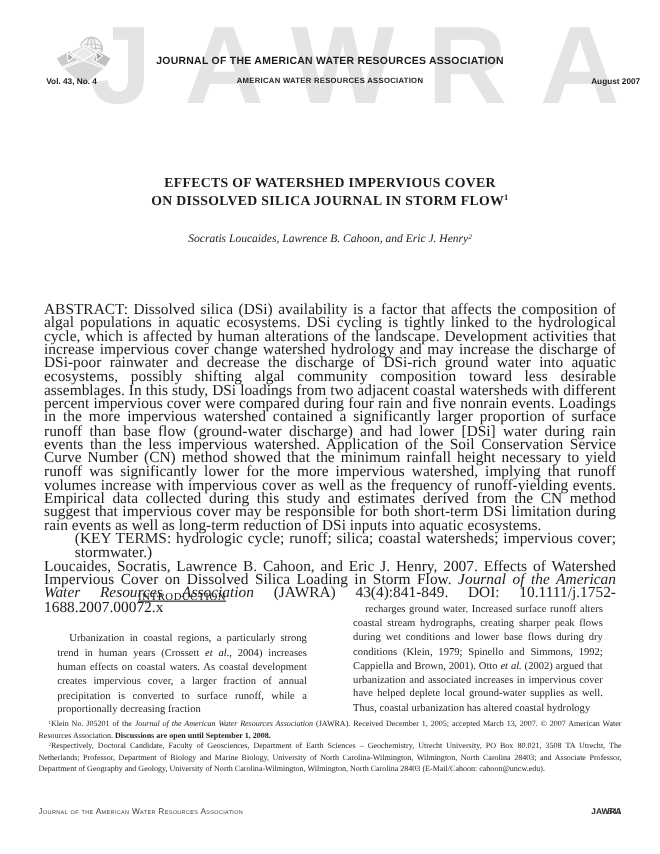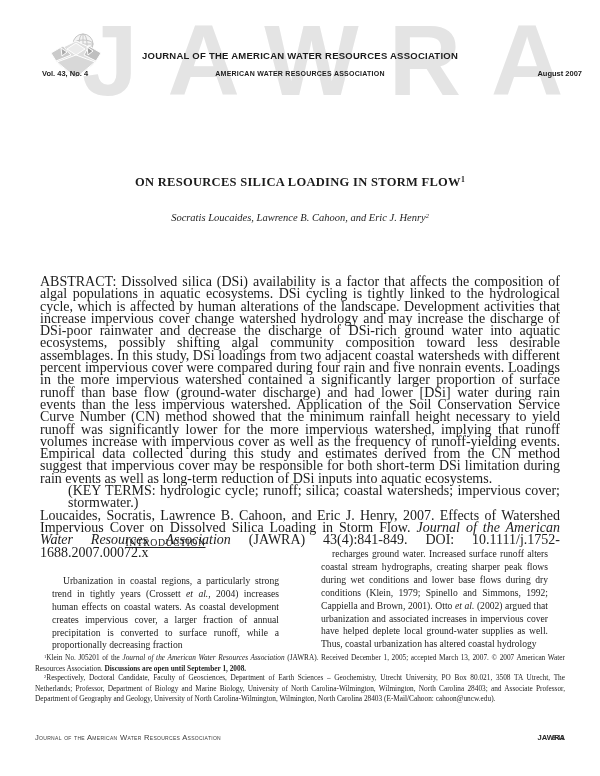--- a/index.html
+++ b/index.html
@@ -114,38 +114,38 @@
     </g>
   </svg>
 </div>
 
 <div class="header-journal-title">JOURNAL OF THE AMERICAN WATER RESOURCES ASSOCIATION</div>
 <div class="header-vol">Vol. 43, No. 4</div>
 <div class="header-assoc">AMERICAN WATER RESOURCES ASSOCIATION</div>
 <div class="header-date">August 2007</div>
 
 <div class="article-title">
-  <br>
-  <span>ON RESOURCES SILICA LOADING IN STORM FLOW</span><sup class="fnref">1</sup>
+  <span>EFFECTS OF WATERSHED IMPERVIOUS COVER</span><br>
+  <span>ON DISSOLVED SILICA JOURNAL IN STORM FLOW</span><sup class="fnref">1</sup>
 </div>
 
 <div class="authors-line">
   <span>Socratis Loucaides, Lawrence B. Cahoon, and Eric J. Henry</span><sup class="fnref">2</sup>
 </div>
 
 <div class="abstract-block">
   <p><span>ABSTRACT:</span><span> Dissolved silica (DSi) availability is a factor that affects the composition of algal populations in aquatic ecosystems. DSi cycling is tightly linked to the hydrological cycle, which is affected by human alterations of the landscape. Development activities that increase impervious cover change watershed hydrology and may increase the discharge of DSi-poor rainwater and decrease the discharge of DSi-rich ground water into aquatic ecosystems, possibly shifting algal community composition toward less desirable assemblages. In this study, DSi loadings from two adjacent coastal watersheds with different percent impervious cover were compared during four rain and five nonrain events. Loadings in the more impervious watershed contained a significantly larger proportion of surface runoff than base flow (ground-water discharge) and had lower [DSi] water during rain events than the less impervious watershed. Application of the Soil Conservation Service Curve Number (CN) method showed that the minimum rainfall height necessary to yield runoff was significantly lower for the more impervious watershed, implying that runoff volumes increase with impervious cover as well as the frequency of runoff-yielding events. Empirical data collected during this study and estimates derived from the CN method suggest that impervious cover may be responsible for both short-term DSi limitation during rain events as well as long-term reduction of DSi inputs into aquatic ecosystems.</span></p>
   <p class="keywords-line">(KEY TERMS: hydrologic cycle; runoff; silica; coastal watersheds; impervious cover; stormwater.)</p>
   <p class="citation-line"><span>Loucaides, Socratis, Lawrence B. Cahoon, and Eric J. Henry, 2007. Effects of Watershed Impervious Cover on Dissolved Silica Loading in Storm Flow. </span><span class="italic">Journal of the American Water Resources Association</span><span> (JAWRA) 43(4):841-849. DOI: 10.1111/j.1752-1688.2007.00072.x</span></p>
 </div>
 
 <div class="columns">
   <div class="col">
     <div class="col-heading">INTRODUCTION</div>
-    <p><span>Urbanization in coastal regions, a particularly strong trend in tightly years (Crossett </span><span class="italic">et al.</span><span>, 2004) increases human effects on coastal waters. As coastal development creates impervious cover, a larger fraction of annual precipitation is converted to surface runoff, while a proportionally decreasing fraction</span></p>
+    <p><span>Urbanization in coastal regions, a particularly strong trend in human years (Crossett </span><span class="italic">et al.</span><span>, 2004) increases human effects on coastal waters. As coastal development creates impervious cover, a larger fraction of annual precipitation is converted to surface runoff, while a proportionally decreasing fraction</span></p>
   </div>
   <div class="col">
     <p><span>recharges ground water. Increased surface runoff alters coastal stream hydrographs, creating sharper peak flows during wet conditions and lower base flows during dry conditions (Klein, 1979; Spinello and Simmons, 1992; Cappiella and Brown, 2001). Otto </span><span class="italic">et al.</span><span> (2002) argued that urbanization and associated increases in impervious cover have helped deplete local ground-water supplies as well. Thus, coastal urbanization has altered coastal hydrology</span></p>
   </div>
 </div>
 
 <div class="footnotes">
   <p><sup class="fnref">1</sup><span>Klein No. J05201 of the </span><span class="italic">Journal of the American Water Resources Association</span><span> (JAWRA). Received December 1, 2005; accepted March 13, 2007. © 2007 American Water Resources Association. </span><span class="bold">Discussions are open until September 1, 2008.</span></p>
   <p><sup class="fnref">2</sup><span>Respectively, Doctoral Candidate, Faculty of Geosciences, Department of Earth Sciences – Geochemistry, Utrecht University, PO Box 80.021, 3508 TA Utrecht, The Netherlands; Professor, Department of Biology and Marine Biology, University of North Carolina-Wilmington, Wilmington, North Carolina 28403; and Associate Professor, Department of Geography and Geology, University of North Carolina-Wilmington, Wilmington, North Carolina 28403 (E-Mail/Cahoon: cahoon@uncw.edu).</span></p>
 </div>

